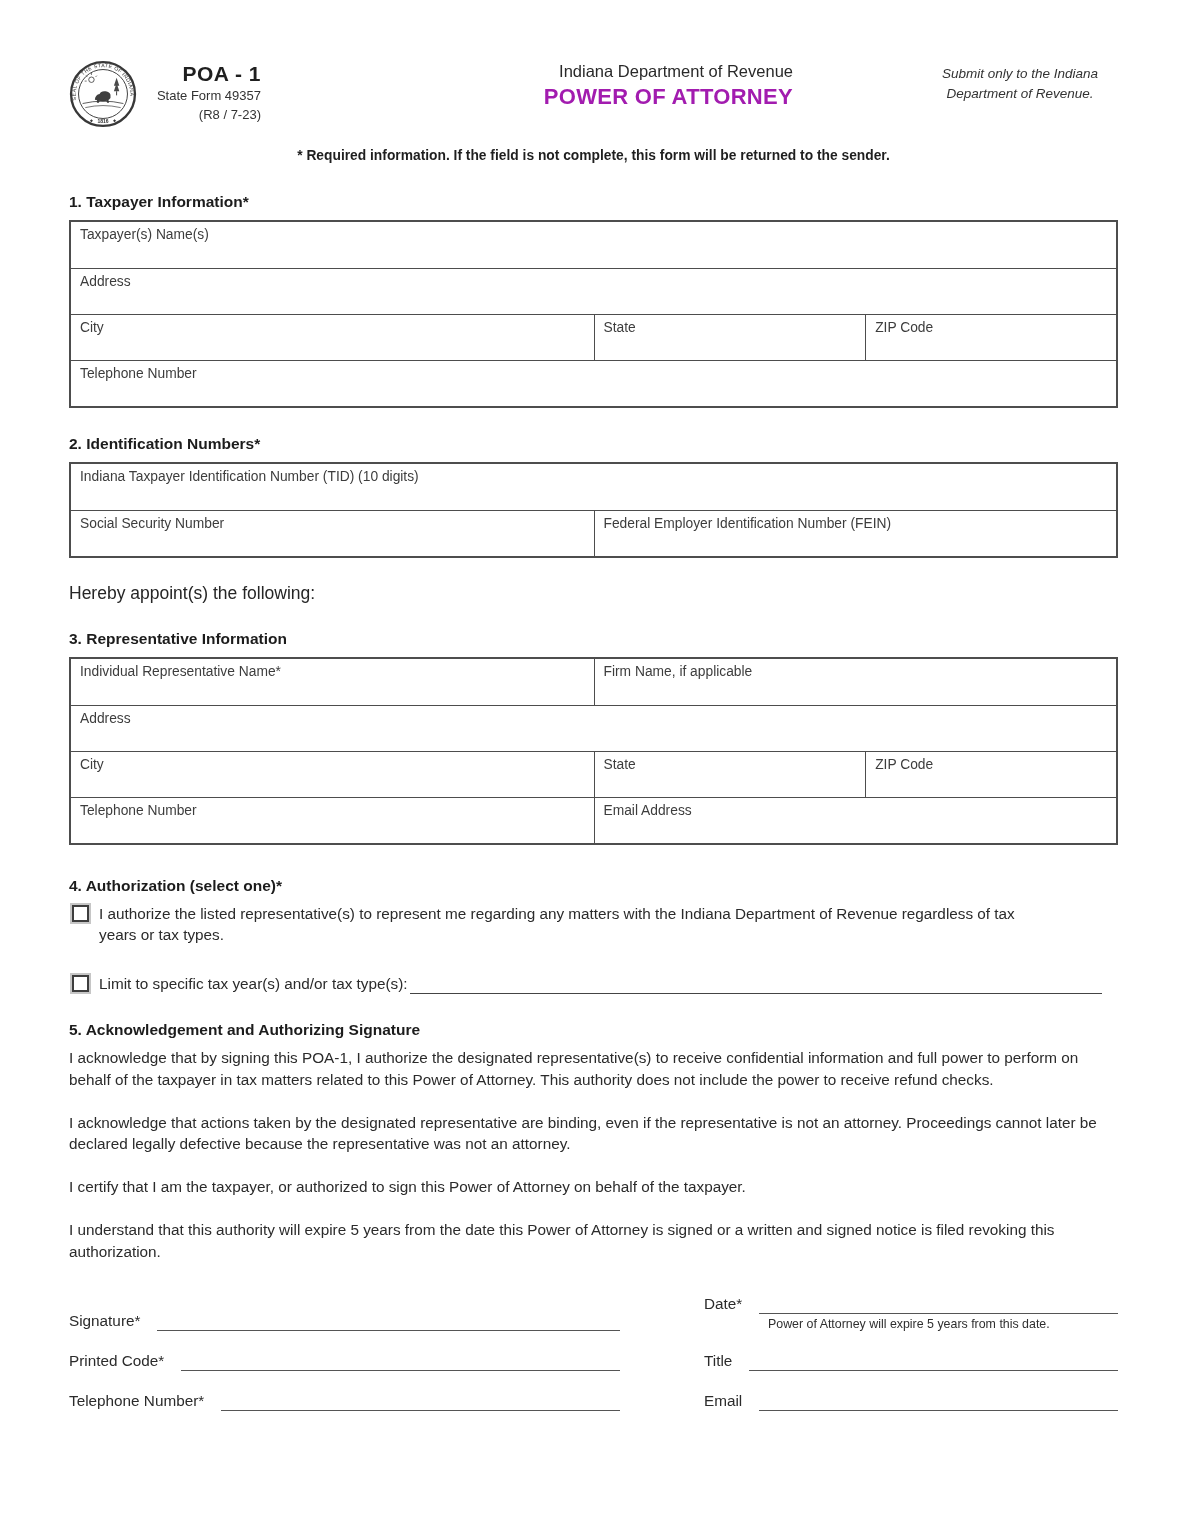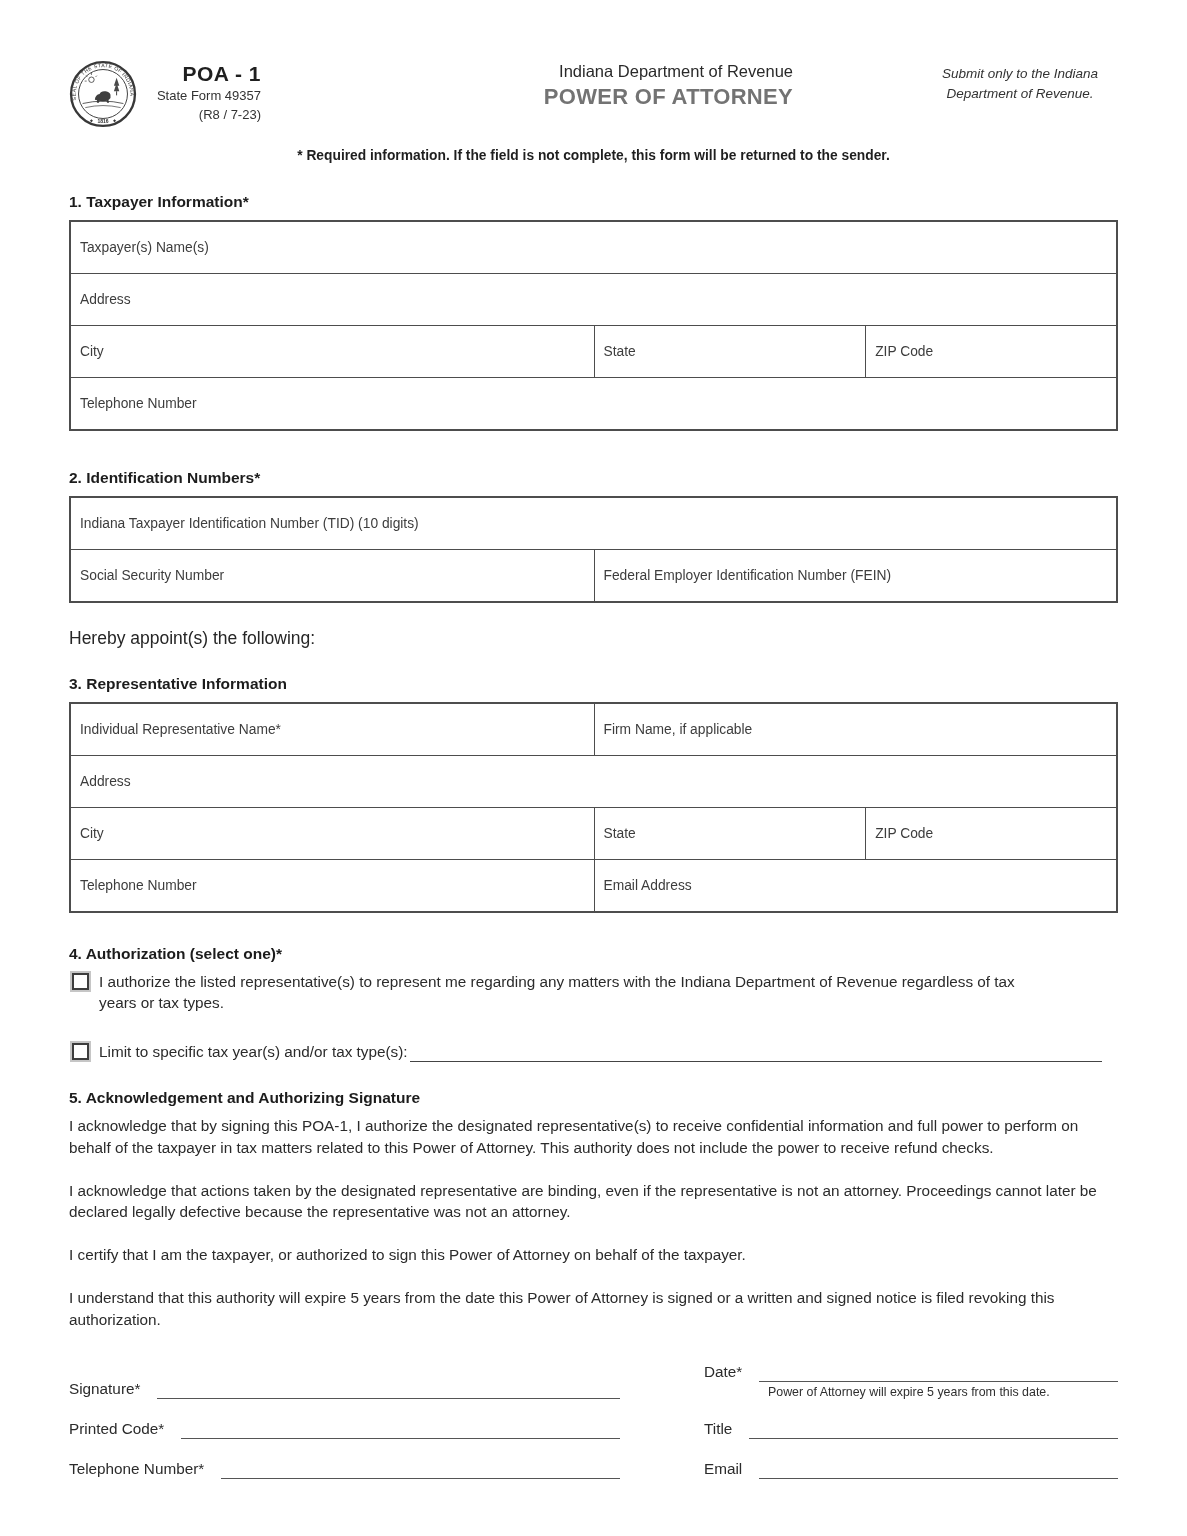--- a/index.html
+++ b/index.html
@@ -16,43 +16,43 @@
   .content { position:absolute; left:69px; top:0; width:1049px; }
 
   
   .header { position:relative; height:88px; margin-top:58px; }
   .seal-wrap { position:absolute; left:0; top:2px; width:68px; height:68px; }
   .poa-block { position:absolute; left:74px; top:4px; width:118px; text-align:right; }
   .poa-code { font-size:21px; font-weight:bold; color:#1f1f1f; letter-spacing:0.5px; }
   .poa-sub { font-size:13px; color:#333; margin-top:2px; line-height:1.3; }
   .h-center { position:absolute; left:324px; top:4px; width:400px; text-align:right; }
   .agency { font-size:16.5px; color:#2a2a2a; }
-  .form-title { font-size:22px; font-weight:bold; color:#737373; margin-top:3px; letter-spacing:0.3px; }
+  .form-title { font-size:22px; font-weight:bold; color:#a21caf; margin-top:3px; letter-spacing:0.3px; }
   .h-right { position:absolute; right:0; top:6px; width:196px; text-align:center;
              font-style:italic; font-size:13.5px; color:#333; line-height:1.5; }
 
   .required-note { text-align:center; font-weight:bold; font-size:13.8px; color:#1f1f1f; margin-top:2px; }
 
   
   .sec-heading { font-size:15.5px; font-weight:bold; color:#1c1c1c; }
   .mt-sec1 { margin-top:30px; margin-bottom:9px; }
-  .mt-sec2 { margin-top:38px; margin-bottom:9px; }
+  .mt-sec2 { margin-top:27px; margin-bottom:9px; }
   .mt-sec3 { margin-top:26px; margin-bottom:9px; }
   .mt-sec4 { margin-top:32px; margin-bottom:8px; }
   .mt-sec5 { margin-top:27px; margin-bottom:7px; }
   .hereby { margin-top:25px; font-size:17.5px; color:#262626; }
 
   
   .ftable { border:2px solid #4d4d4d; width:100%; }
   .frow { display:grid; min-height:46px; border-top:1.5px solid #4d4d4d; }
   .frow:first-child { border-top:none; }
   .row-full { grid-template-columns:100%; }
   .row-half { grid-template-columns:50% 50%; }
   .row-csz  { grid-template-columns:50% 26% 24%; }
-  .fcell { padding:18px 9px; font-size:13.8px; color:#3d3d3d; border-left:1.5px solid #4d4d4d; }
+  .fcell { padding:5px 9px; font-size:13.8px; color:#3d3d3d; border-left:1.5px solid #4d4d4d; }
   .fcell:first-child { border-left:none; }
 
   
   .opt-row { display:flex; align-items:flex-start; margin-top:4px; }
   .opt-row2 { margin-top:27px; }
   .checkbox { flex:0 0 auto; width:17px; height:17px; background:#fff;
               border:2px solid #3d3d3d; outline:2px solid #c6c6c6; margin:2px 10px 0 3px; }
   .opt-text { font-size:15.3px; color:#2b2b2b; line-height:1.4; max-width:945px; }
   .opt-flex { flex:1; display:flex; align-items:flex-end; }
   .fill-line { flex:1; border-bottom:1.5px solid #444; height:18px; margin-left:2px; margin-right:16px; }

